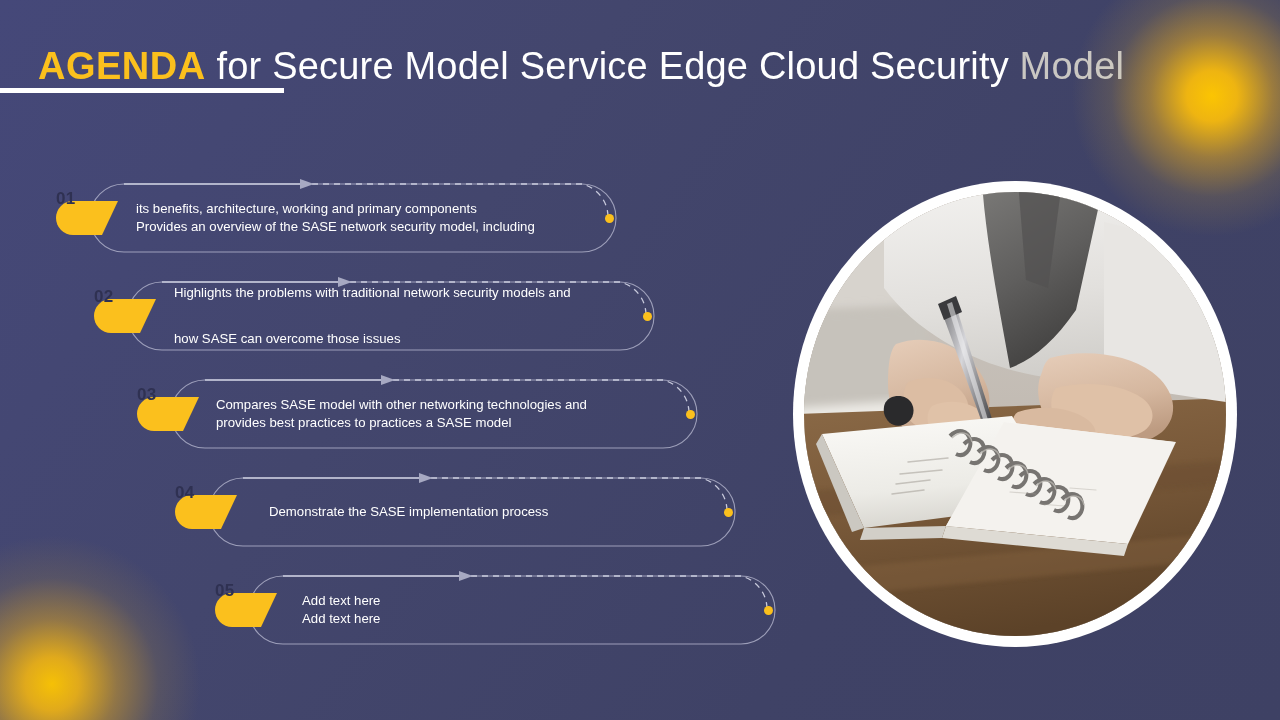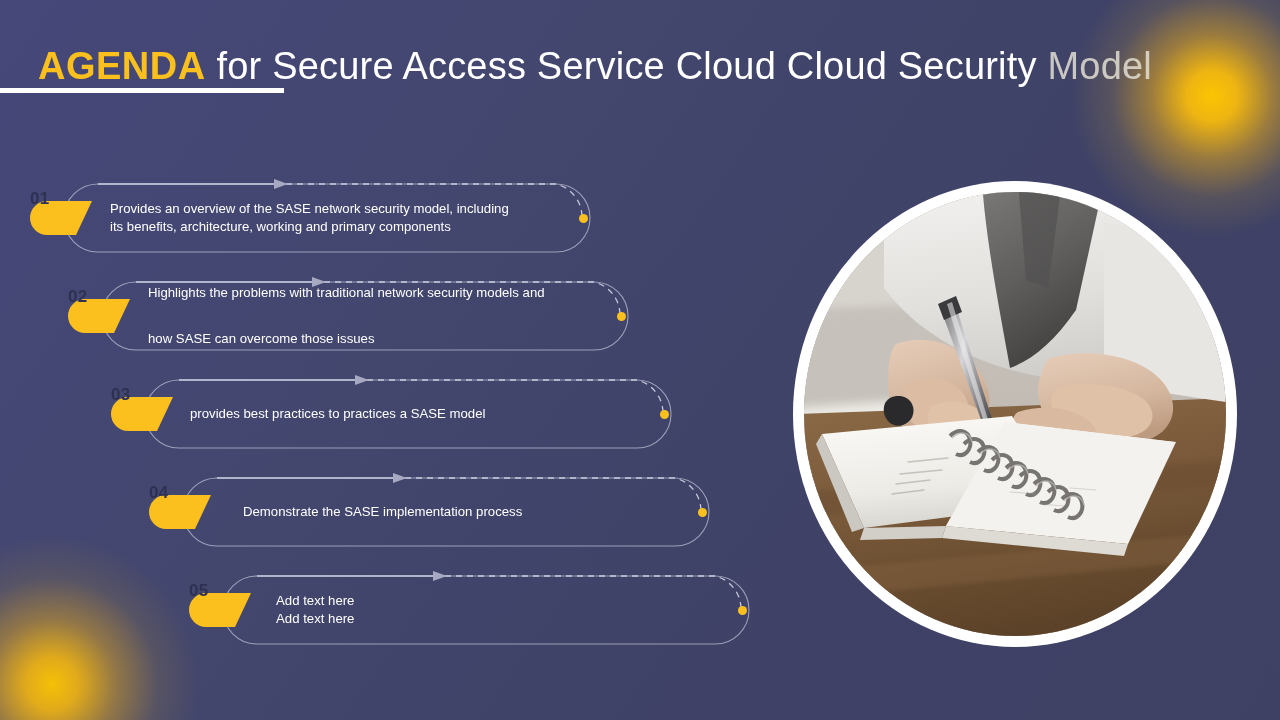--- a/index.html
+++ b/index.html
@@ -52,20 +52,21 @@
     height: 5px;
     background: #ffffff;
   }
 
   
   .agenda {
     position: absolute;
     left: 0;
     top: 182px;
     width: 800px;
+    padding-left: 26px;
   }
   .agenda-item {
     position: relative;
     height: 98px;
   }
   .pill {
     position: absolute;
     top: 0;
     height: 72px;
     box-sizing: border-box;
@@ -144,42 +145,42 @@
     background: #8c7f70;
   }
   .photo-inner svg { display: block; width: 100%; height: 100%; }
 </style>
 </head>
 <body>
 
 <div class="slide">
 
   <div class="title-wrap">
-    <div class="title"><span class="accent">AGENDA</span><span> for Secure Access Service Cloud Cloud Security </span><span class="faded">Model</span></div>
+    <div class="title"><span class="accent">AGENDA</span><span> for Secure Model Service Edge Cloud Security </span><span class="faded">Model</span></div>
     <div class="title-underline"></div>
   </div>
 
   <div class="agenda">
 
     <div class="agenda-item">
       <div class="pill" style="left:62px;">
         <svg width="530" height="76" viewBox="0 0 530 76">
           <path d="M 36 2 L 494 2 A 34 34 0 0 1 494 70 L 36 70 A 34 34 0 0 1 36 2 Z" fill="none" stroke="#bcbed4" stroke-width="1.1" opacity="0.75"></path>
           <path d="M 36 2 L 215 2" fill="none" stroke="#c9cbdd" stroke-width="1.3"></path>
           <path d="M 224 2 L 494 2 A 34 34 0 0 1 520 36" fill="none" stroke="#c9cbdd" stroke-width="1.3" stroke-dasharray="6 5"></path>
           <polygon points="212,-3 226,2 212,7" fill="#a7a9c2"></polygon>
         </svg>
       </div>
       <svg class="badge-shape" style="left:30px;" width="62" height="34" viewBox="0 0 62 34">
         <path d="M 17 0 L 62 0 L 46 34 L 17 34 A 17 17 0 0 1 17 0 Z" fill="#fbc01d"></path>
       </svg>
       <div class="badge-num" style="left:30px;">01</div>
       <div class="item-text" style="left:110px; width:470px;">
+        <div class="line">its benefits, architecture, working and primary components</div>
         <div class="line">Provides an overview of the SASE network security model, including</div>
-        <div class="line">its benefits, architecture, working and primary components</div>
       </div>
       <div class="dot" style="left:579px; top:32px;"></div>
     </div>
 
     <div class="agenda-item">
       <div class="pill" style="left:100px;">
         <svg width="530" height="76" viewBox="0 0 530 76">
           <path d="M 36 2 L 494 2 A 34 34 0 0 1 494 70 L 36 70 A 34 34 0 0 1 36 2 Z" fill="none" stroke="#bcbed4" stroke-width="1.1" opacity="0.75"></path>
           <path d="M 36 2 L 215 2" fill="none" stroke="#c9cbdd" stroke-width="1.3"></path>
           <path d="M 224 2 L 494 2 A 34 34 0 0 1 520 36" fill="none" stroke="#c9cbdd" stroke-width="1.3" stroke-dasharray="6 5"></path>
@@ -204,20 +205,21 @@
           <path d="M 36 2 L 215 2" fill="none" stroke="#c9cbdd" stroke-width="1.3"></path>
           <path d="M 224 2 L 494 2 A 34 34 0 0 1 520 36" fill="none" stroke="#c9cbdd" stroke-width="1.3" stroke-dasharray="6 5"></path>
           <polygon points="212,-3 226,2 212,7" fill="#a7a9c2"></polygon>
         </svg>
       </div>
       <svg class="badge-shape" style="left:111px;" width="62" height="34" viewBox="0 0 62 34">
         <path d="M 17 0 L 62 0 L 46 34 L 17 34 A 17 17 0 0 1 17 0 Z" fill="#fbc01d"></path>
       </svg>
       <div class="badge-num" style="left:111px;">03</div>
       <div class="item-text" style="left:190px; width:470px;">
+        <div class="line">Compares SASE model with other networking technologies and</div>
         <div class="line">provides best practices to practices a SASE model</div>
       </div>
       <div class="dot" style="left:660px; top:32px;"></div>
     </div>
 
     <div class="agenda-item">
       <div class="pill" style="left:181px;">
         <svg width="530" height="76" viewBox="0 0 530 76">
           <path d="M 36 2 L 494 2 A 34 34 0 0 1 494 70 L 36 70 A 34 34 0 0 1 36 2 Z" fill="none" stroke="#bcbed4" stroke-width="1.1" opacity="0.75"></path>
           <path d="M 36 2 L 215 2" fill="none" stroke="#c9cbdd" stroke-width="1.3"></path>

